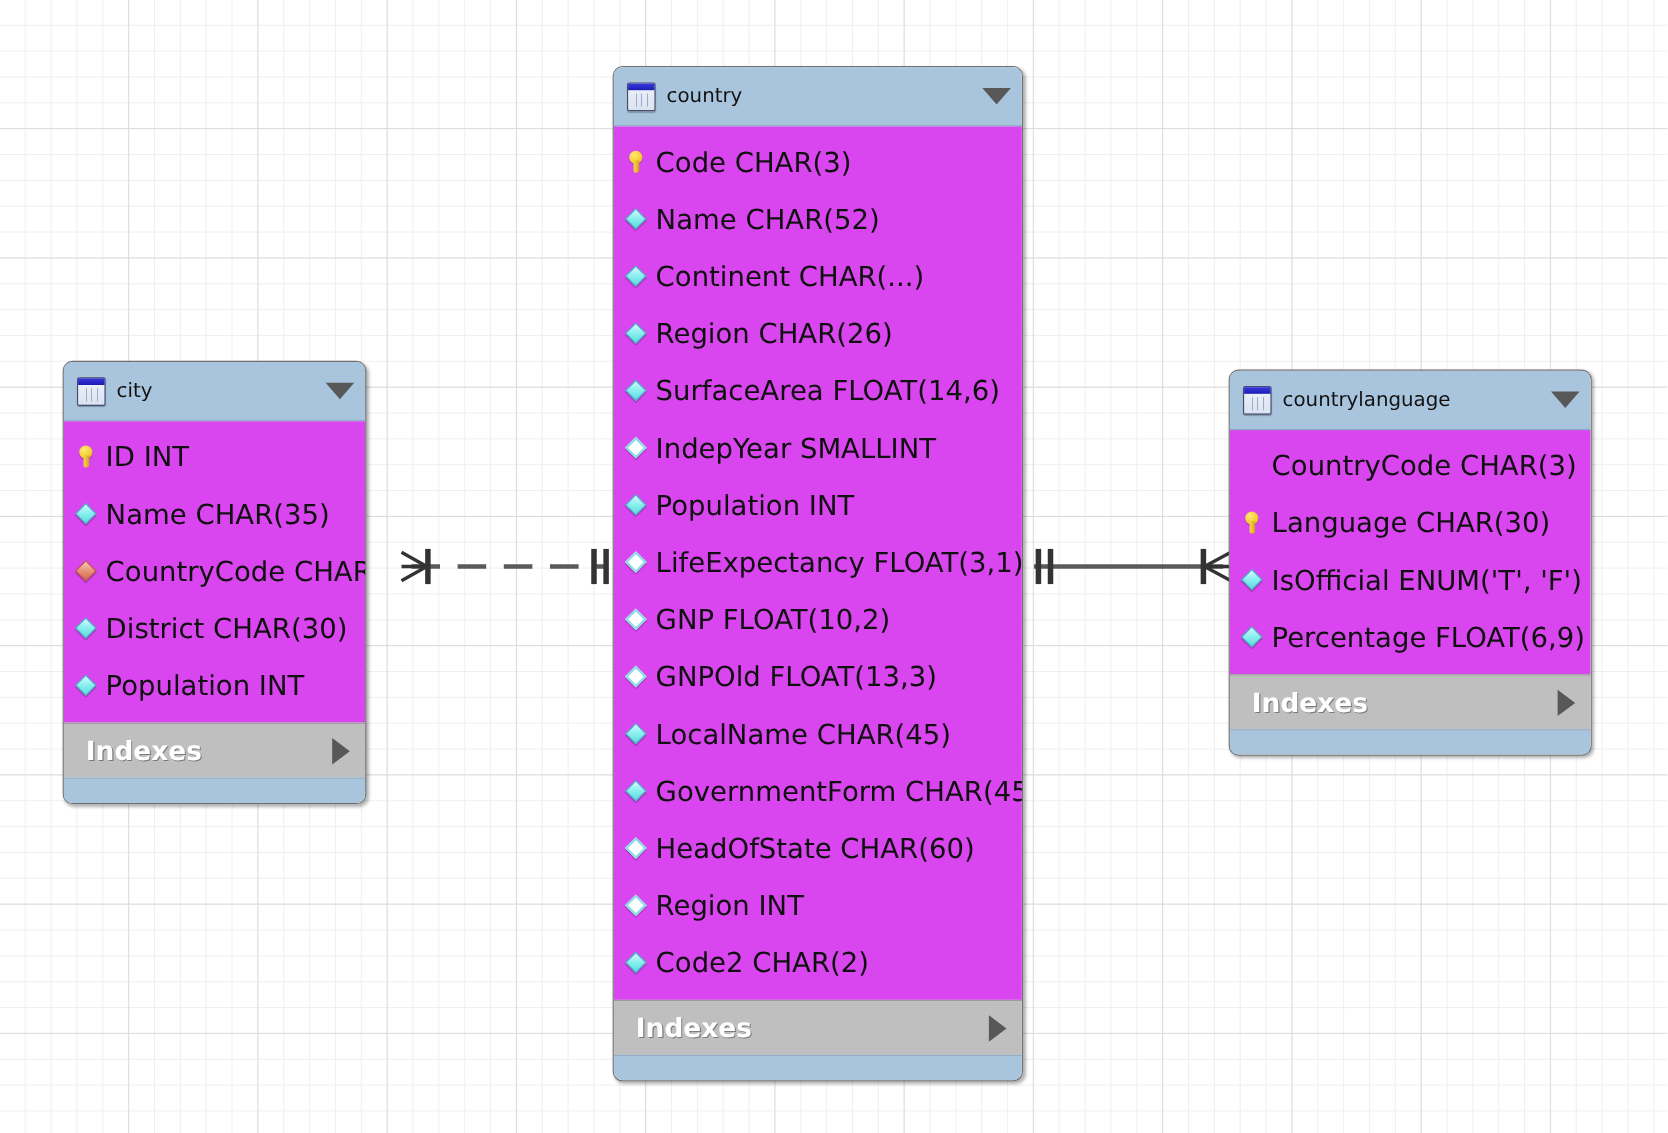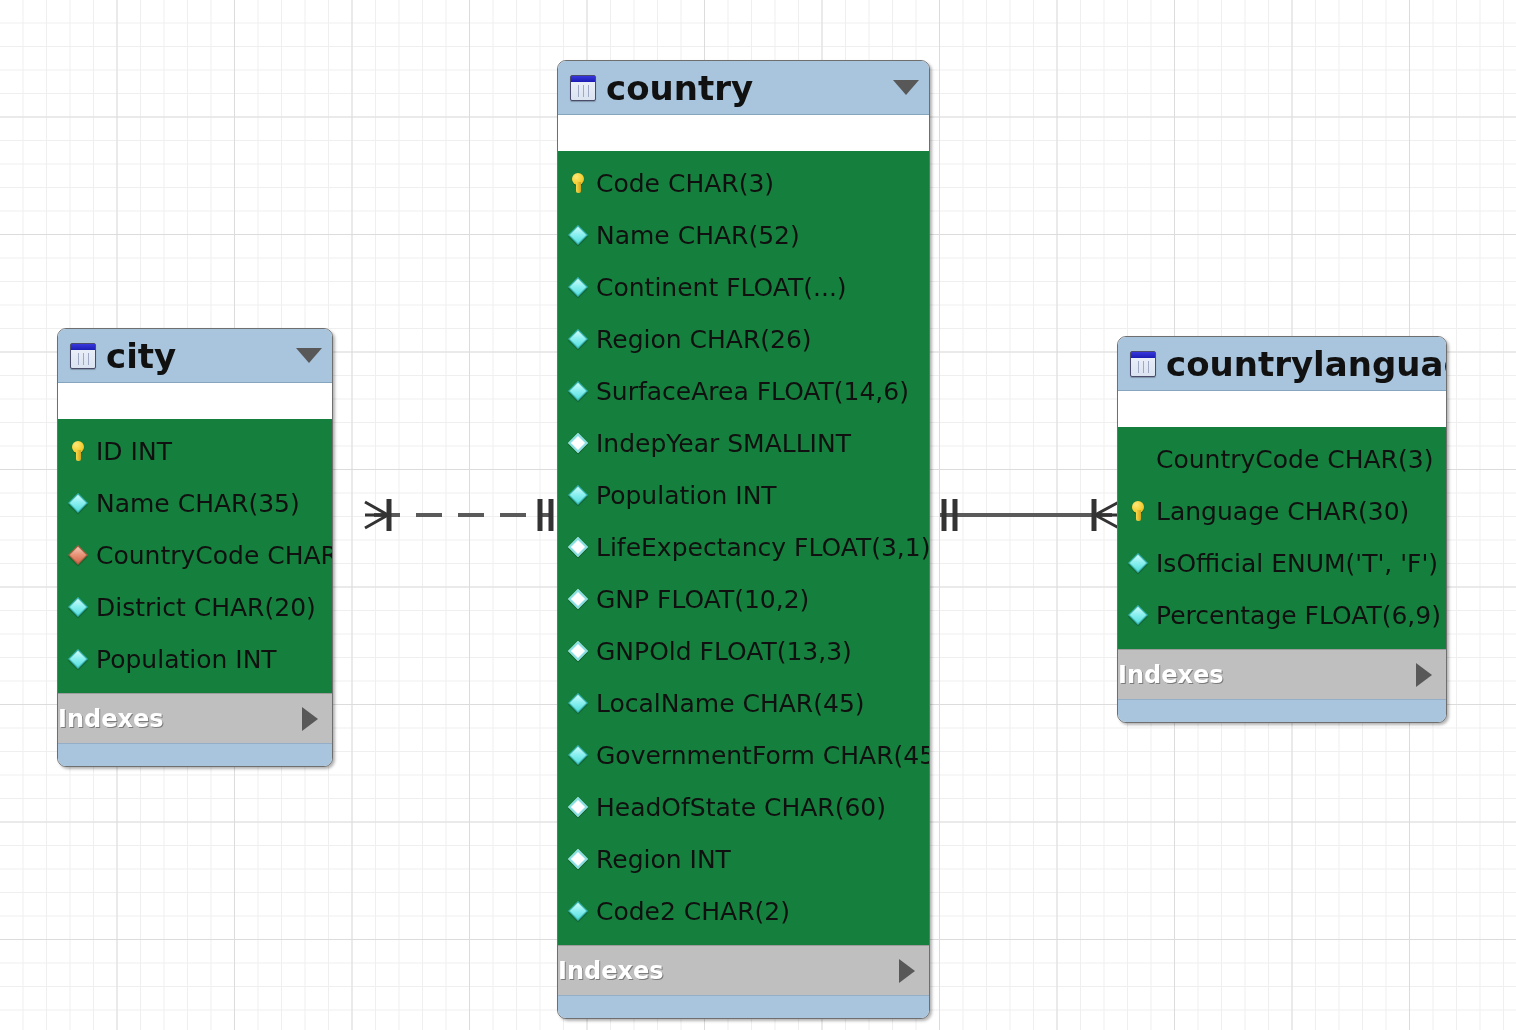--- a/index.html
+++ b/index.html
@@ -80,40 +80,39 @@
       linear-gradient(to right,
         transparent 0, transparent 3px,
         #9fa9c4 3px, #9fa9c4 4px,
         transparent 4px, transparent 8px,
         #9fa9c4 8px, #9fa9c4 9px,
         transparent 9px, transparent 13px,
         #9fa9c4 13px, #9fa9c4 14px,
         transparent 14px);
   }
   .entity-title {
-    font-size: 34px;
-    font-weight: bold;
+    font-size: 18px;
+    font-weight: normal;
     color: #111111;
     letter-spacing: 0px;
     white-space: nowrap;
     flex: 1 1 auto;
   }
   .collapse-tri {
     width: 0; height: 0;
     flex: 0 0 auto;
     border-left: 13px solid transparent;
     border-right: 13px solid transparent;
     border-top: 15px solid #585858;
     margin-left: 8px;
   }
 
   .entity-body {
-    background: #15803d;
+    background: #d946ef;
     padding: 6px 0 8px 0;
-    margin-top: 36px;
   }
   .field-row {
     display: flex;
     align-items: center;
     height: 52px;
     padding: 0 6px 0 10px;
     box-sizing: border-box;
     white-space: nowrap;
   }
   .fld-icon {
@@ -171,21 +170,21 @@
     color: #101010;
     line-height: 1;
   }
 
   .entity-indexes {
     background: #bfbfbf;
     border-top: 1px solid #9c9c9c;
     height: 50px;
     display: flex;
     align-items: center;
-    padding: 0 14px 0 0;
+    padding: 0 14px 0 20px;
     box-sizing: border-box;
   }
   .idx-label {
     font-size: 24px;
     font-weight: bold;
     color: #ffffff;
     text-shadow: 1px 1px 0 rgba(110,110,110,0.85);
     flex: 1 1 auto;
   }
   .expand-tri {
@@ -251,21 +250,21 @@
       <div class="field-row">
         <span class="fld-icon ico-diamond filled"></span>
         <span class="fld-label">Name CHAR(35)</span>
       </div>
       <div class="field-row">
         <span class="fld-icon ico-diamond fk"></span>
         <span class="fld-label">CountryCode CHAR(3)</span>
       </div>
       <div class="field-row">
         <span class="fld-icon ico-diamond filled"></span>
-        <span class="fld-label">District CHAR(20)</span>
+        <span class="fld-label">District CHAR(30)</span>
       </div>
       <div class="field-row">
         <span class="fld-icon ico-diamond filled"></span>
         <span class="fld-label">Population INT</span>
       </div>
     </div>
     <div class="entity-indexes">
       <span class="idx-label">Indexes</span>
       <span class="expand-tri"></span>
     </div>
@@ -282,21 +281,21 @@
       <div class="field-row">
         <span class="fld-icon ico-key"></span>
         <span class="fld-label">Code CHAR(3)</span>
       </div>
       <div class="field-row">
         <span class="fld-icon ico-diamond filled"></span>
         <span class="fld-label">Name CHAR(52)</span>
       </div>
       <div class="field-row">
         <span class="fld-icon ico-diamond filled"></span>
-        <span class="fld-label">Continent FLOAT(...)</span>
+        <span class="fld-label">Continent CHAR(...)</span>
       </div>
       <div class="field-row">
         <span class="fld-icon ico-diamond filled"></span>
         <span class="fld-label">Region CHAR(26)</span>
       </div>
       <div class="field-row">
         <span class="fld-icon ico-diamond filled"></span>
         <span class="fld-label">SurfaceArea FLOAT(14,6)</span>
       </div>
       <div class="field-row">

